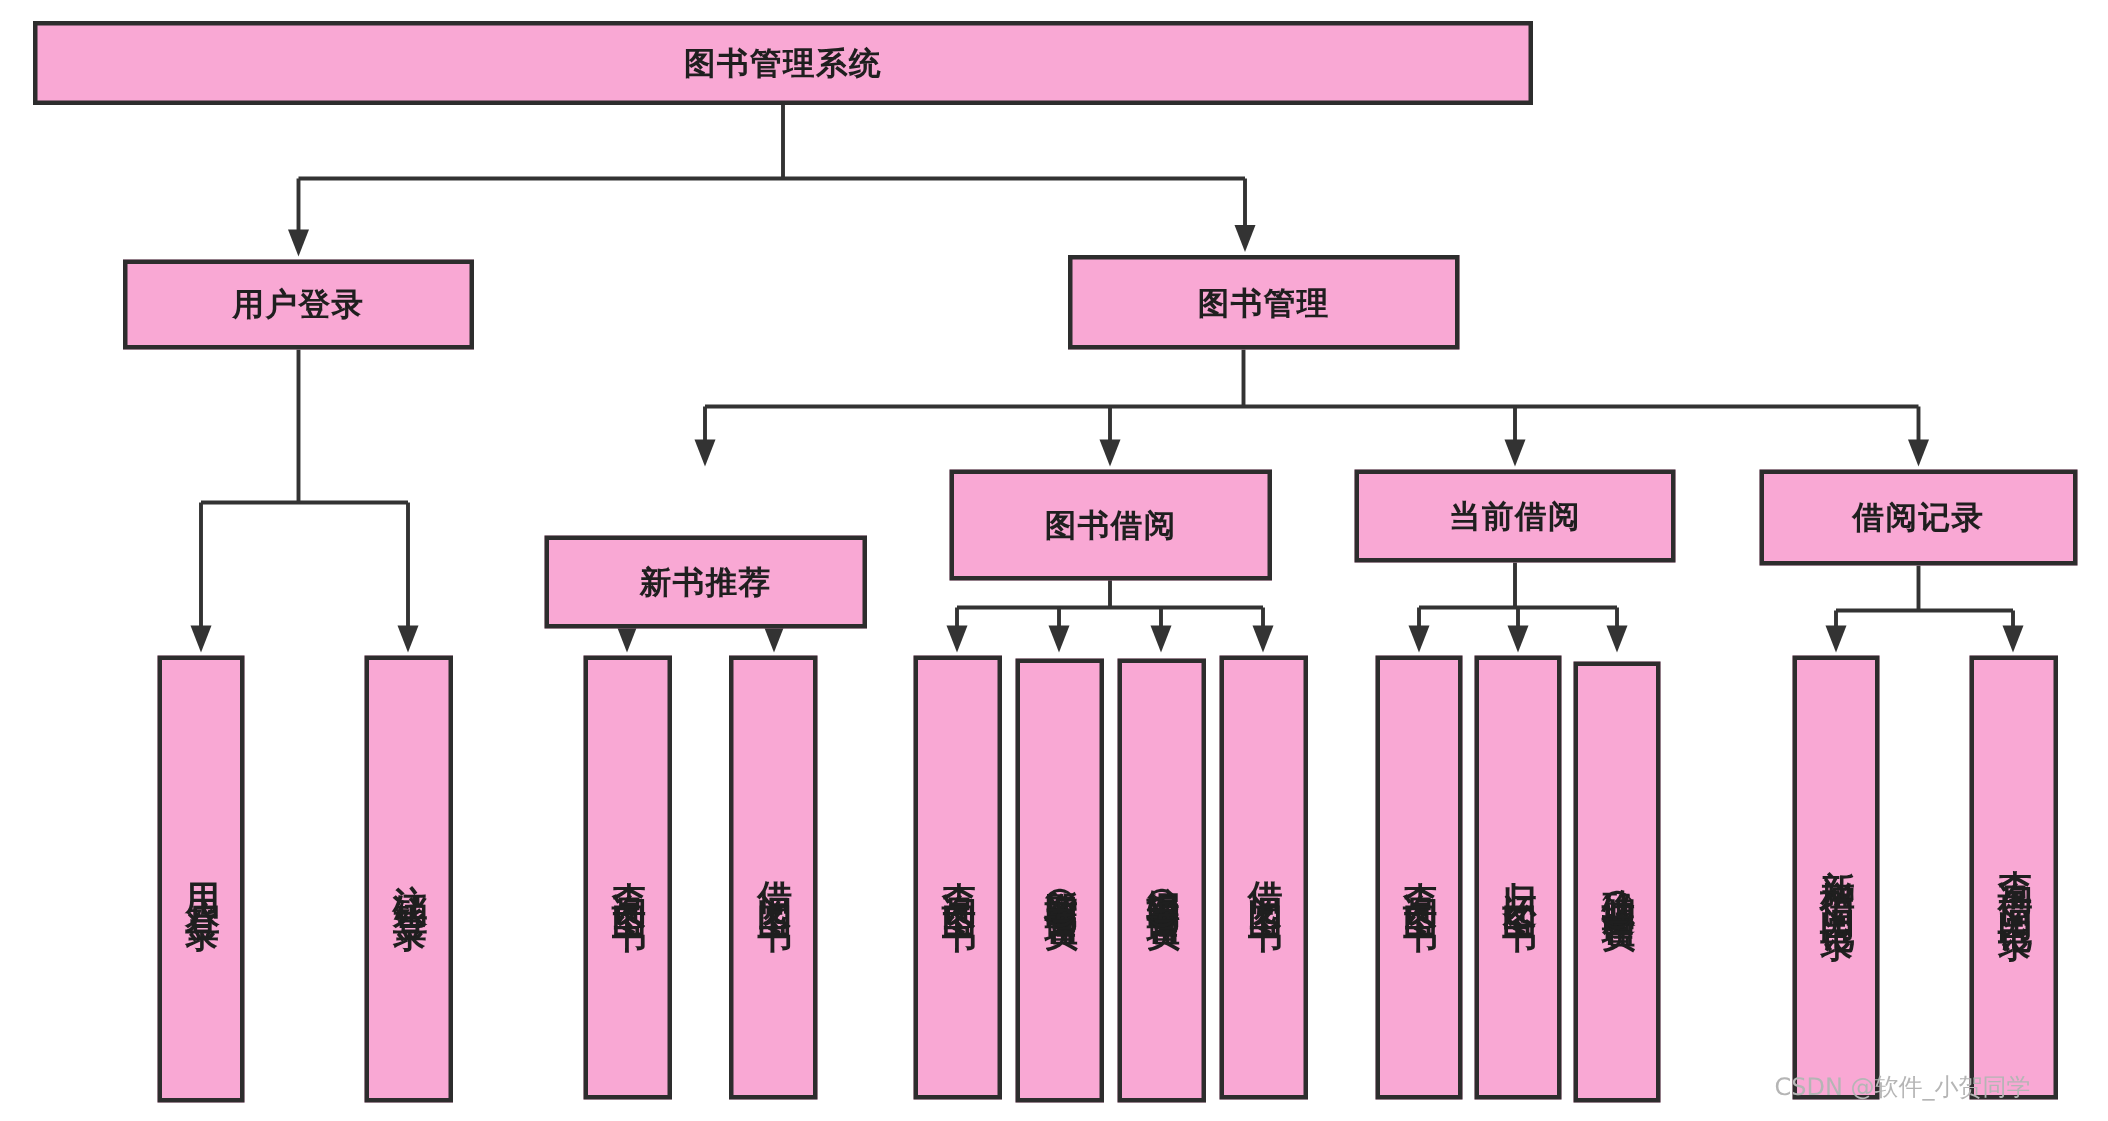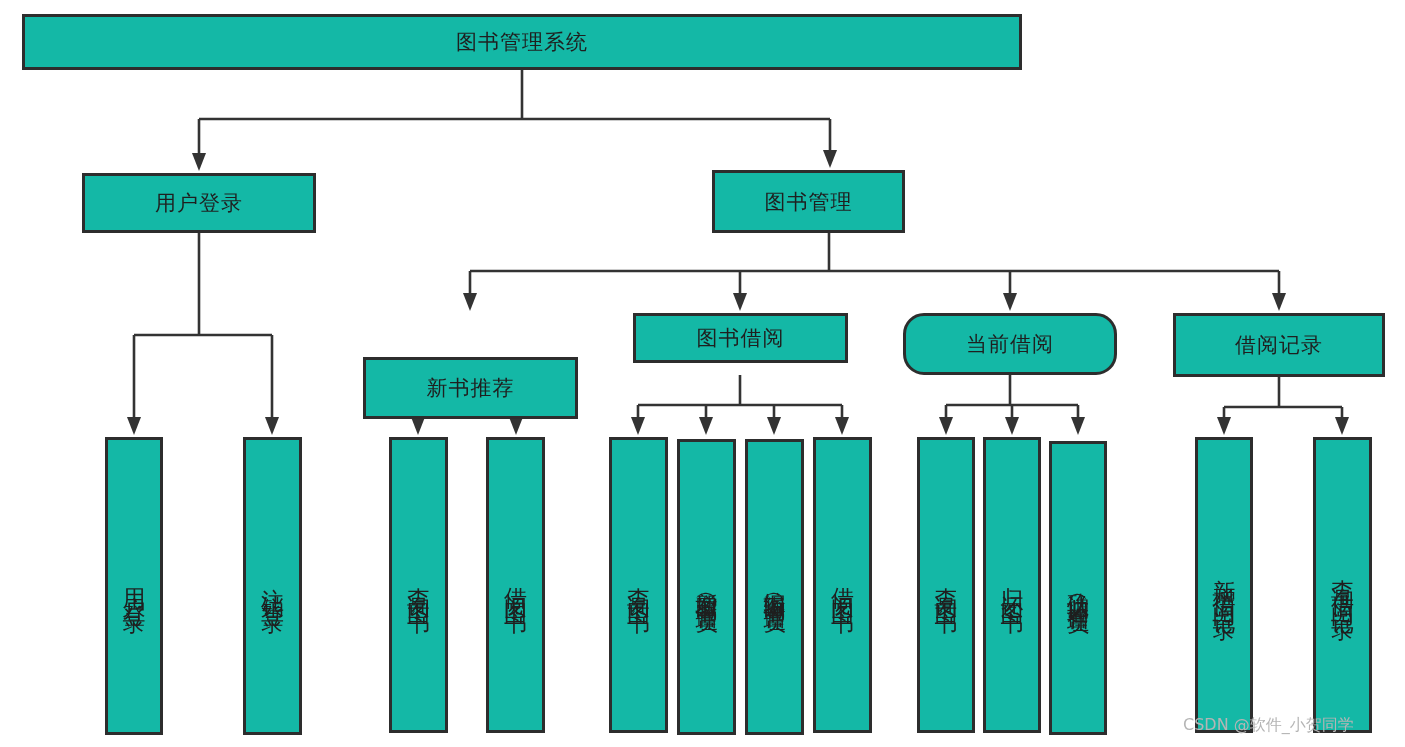--- a/index.html
+++ b/index.html
@@ -18,28 +18,29 @@
   #connectors {
     position: absolute;
     left: 0;
     top: 0;
     width: 1405px;
     height: 747px;
     pointer-events: none;
   }
   .node {
     position: absolute;
-    background: #14b8a6;
+    background: #f9a8d4;
     border: 3px solid #2d2d2d;
     box-sizing: border-box;
     display: flex;
     align-items: center;
     justify-content: center;
     color: #1f1f1f;
     z-index: 2;
+    font-weight: bold;
   }
   .node.h span {
     font-size: 21px;
     letter-spacing: 1px;
     white-space: nowrap;
   }
   .node.v span {
     writing-mode: vertical-rl;
     text-orientation: mixed;
     font-size: 23px;
@@ -151,31 +152,31 @@
     </g>
   </svg>
 
   <div class="node h" style="left:22px; top:14px; width:1000px; height:56px;">
     <span>图书管理系统</span>
   </div>
 
   <div class="node h" style="left:82px; top:173px; width:234px; height:60px;">
     <span>用户登录</span>
   </div>
-  <div class="node h" style="left:712px; top:170px; width:193px; height:63px;">
+  <div class="node h" style="left:712px; top:170px; width:261px; height:63px;">
     <span>图书管理</span>
   </div>
 
   <div class="node h" style="left:363px; top:313px; width:215px; height:62px;margin-top:44px;">
     <span>新书推荐</span>
   </div>
-  <div class="node h" style="left:633px; top:313px; width:215px; height:50px;">
+  <div class="node h" style="left:633px; top:313px; width:215px; height:74px;">
     <span>图书借阅</span>
   </div>
-  <div class="node h" style="left:903px; top:313px; width:214px; height:62px;border-radius:21px;">
+  <div class="node h" style="left:903px; top:313px; width:214px; height:62px;">
     <span>当前借阅</span>
   </div>
   <div class="node h" style="left:1173px; top:313px; width:212px; height:64px;">
     <span>借阅记录</span>
   </div>
 
   <div class="node v" style="left:105px; top:437px; width:58px; height:298px;">
     <span>用户登录</span>
   </div>
   <div class="node v" style="left:243px; top:437px; width:59px; height:298px;">

